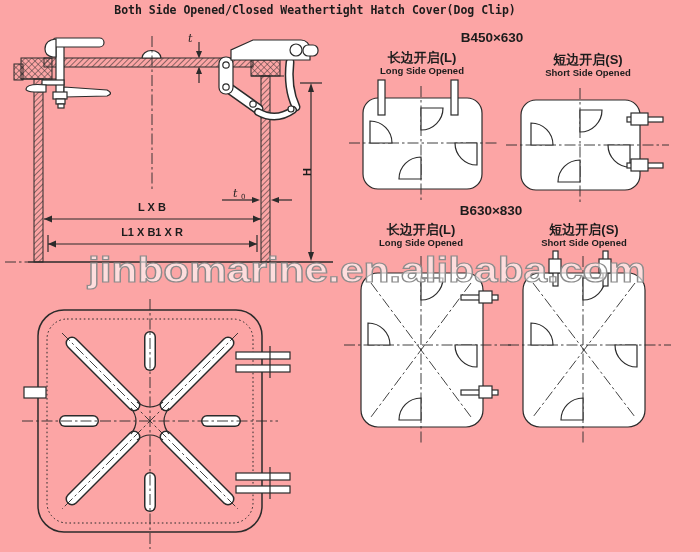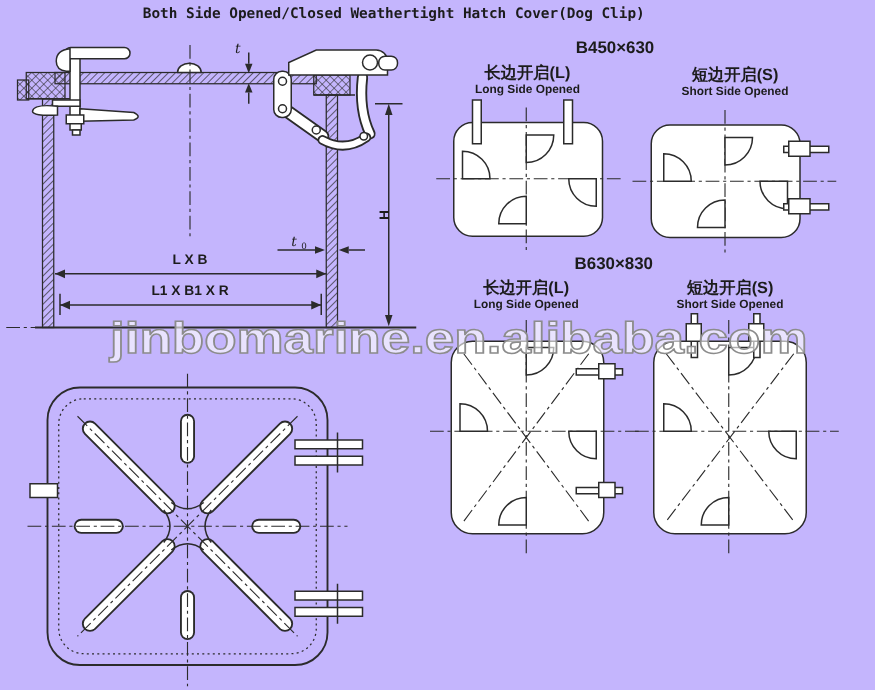--- a/index.html
+++ b/index.html
@@ -1,16 +1,16 @@
 <!DOCTYPE html>
 <html><head>
 <meta charset="utf-8">
 <style>
   html,body{margin:0;padding:0;background:#fff;}
-  #canvas{position:relative;width:700px;height:552px;background:#c4b5fd;overflow:hidden;}
+  #canvas{position:relative;width:700px;height:552px;background:#fca5a5;overflow:hidden;}
   svg{display:block;}
   text{font-family:"Liberation Sans","DejaVu Sans",sans-serif;fill:#1c1c1c;}
   .title{font-family:"DejaVu Sans Mono","Liberation Mono",monospace;font-weight:bold;font-size:11.5px;}
   .size{font-weight:bold;font-size:13.5px;}
   .cn{font-weight:bold;font-size:13px;}
   .en{font-weight:bold;font-size:9.5px;}
   .dim{font-weight:bold;font-size:11px;}
   .ital{font-family:"DejaVu Serif","Liberation Serif",serif;font-style:italic;font-size:11px;}
   .sub{font-family:"DejaVu Serif","Liberation Serif",serif;font-size:7px;}
   .wm{font-weight:bold;font-size:35px;fill:#ffffff;fill-opacity:0.62;stroke:#8c8c8c;stroke-width:1.2px;}

